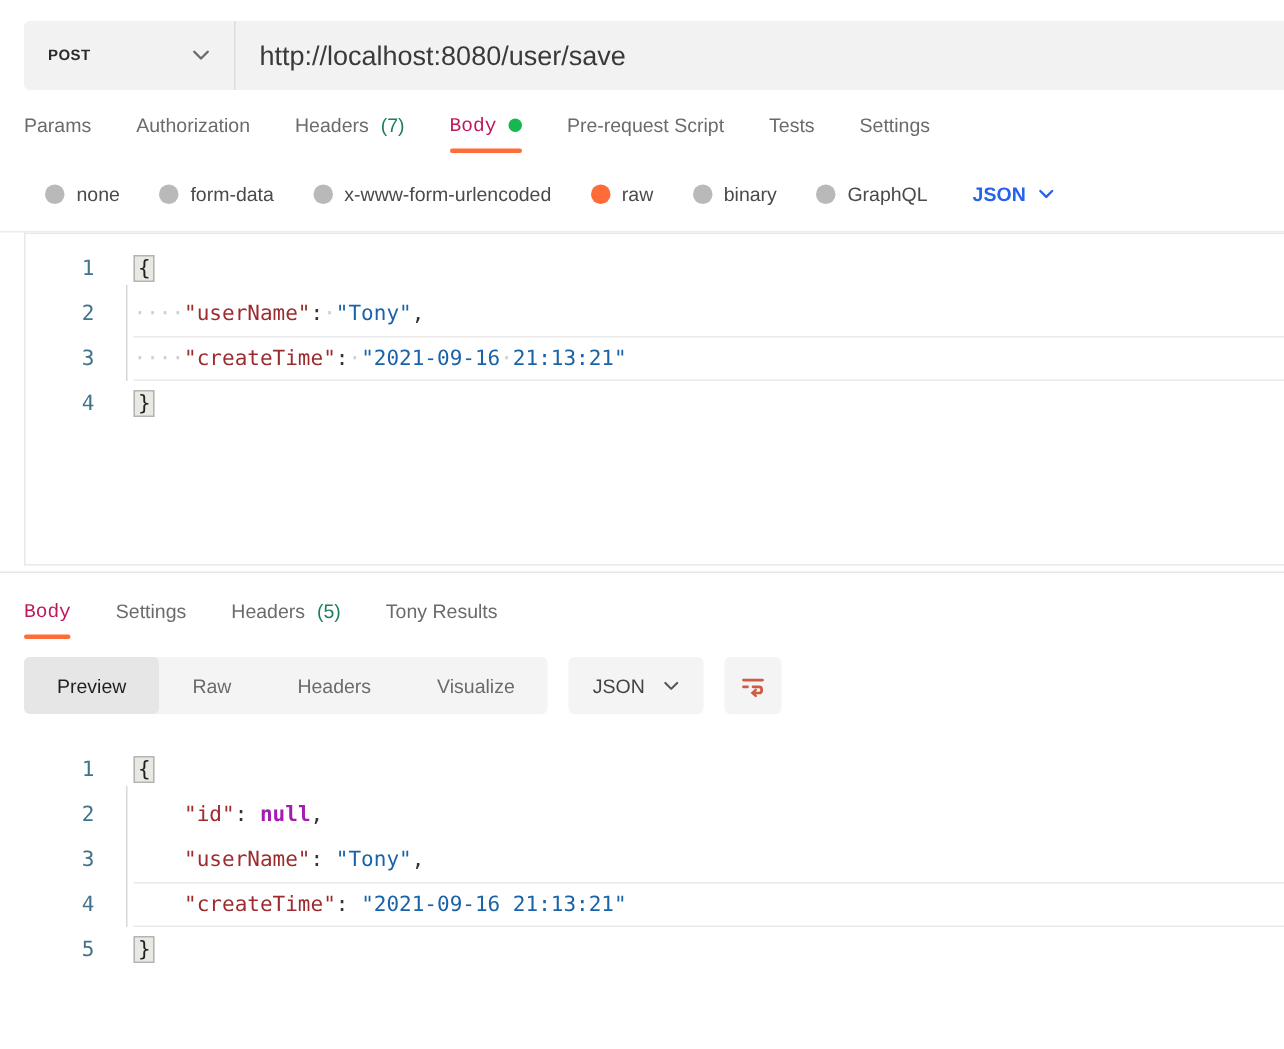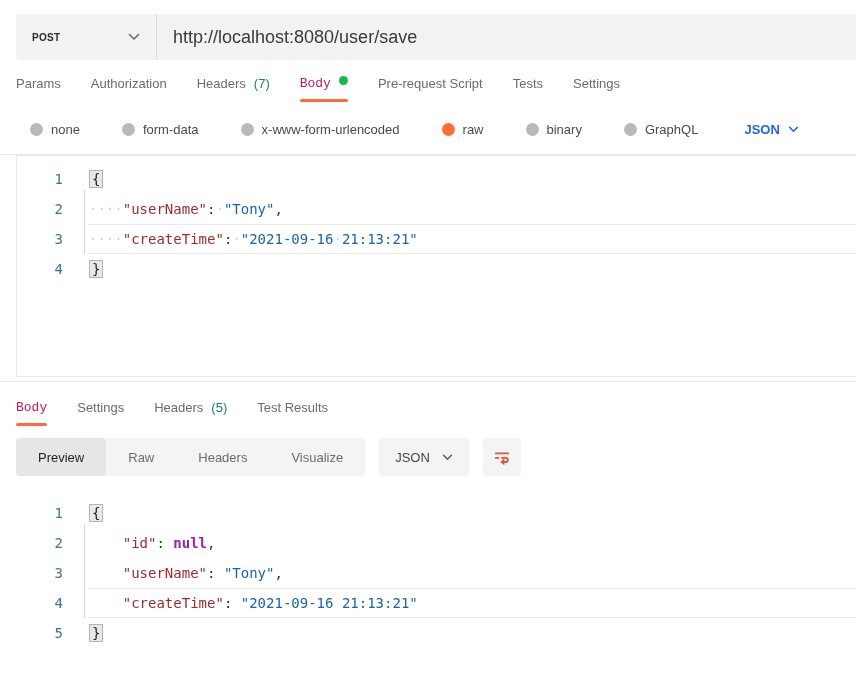--- a/index.html
+++ b/index.html
@@ -23,30 +23,30 @@
   .url-input {
     flex:1; border:none; background:transparent; outline:none;
     padding:0 16px; font-size:18px; color:#3a3a3a;
     font-family:"Liberation Sans", sans-serif;
   }
   
   .tabs { display:flex; gap:30px; margin-left:16px; font-size:13px; }
   .req-tabs { margin-top:12px; }
   .resp-tabs { margin-top:14px; }
   .tab { position:relative; padding:4px 0 11px 0; color:#6b6b6b; cursor:pointer;
-         display:flex; align-items:flex-start; gap:8px; }
+         display:flex; align-items:center; gap:8px; }
   .tab.active { color:#be185d;font-family:Liberation Mono, monospace; }
   .tab.active::after {
     content:""; position:absolute; left:0; right:0; bottom:0; height:3px;
     background:#ff6c37; border-radius:2px;
   }
   .tab .count { color:#1e7f60; }
   .dot { width:9px; height:9px; border-radius:50%; background:#17b84f; display:inline-block; }
   
-  .radio-row { display:flex; align-items:center; gap:42px; margin:10px 0 0 30px; height:34px; font-size:13px; color:#4a4a4a; }
+  .radio-row { display:flex; align-items:center; gap:26px; margin:10px 0 0 30px; height:34px; font-size:13px; color:#4a4a4a; }
   .mode { display:flex; align-items:center; gap:8px; cursor:pointer; }
   .radio { width:13px; height:13px; border-radius:50%; background:#b9b9b9; display:inline-block; }
   .mode.selected .radio { background:#ff6c37; }
   .raw-type { display:flex; align-items:center; gap:8px; margin-left:4px; cursor:pointer; }
   .raw-type .lbl { color:#2563eb; font-weight:700; font-size:13px; }
   
   .hline { height:1px; background:#ebebeb; margin-top:8px; }
   .pane-sep { height:1px; background:#e5e5e5; margin-top:4px; }
   
   .editor { position:relative; padding-top:8px; }
@@ -181,21 +181,21 @@
         <span>Body</span>
       </div>
     <div class="tab">
         <span>Settings</span>
       </div>
     <div class="tab">
         <span>Headers</span>
         <span class="count">(5)</span>
       </div>
     <div class="tab">
-        <span>Test Results</span>
+        <span>Tony Results</span>
       </div>
   </div>
 
   <div class="toolbar">
     <div class="seg">
       <div class="seg-item selected">
           <span>Preview</span>
         </div>
       <div class="seg-item">
           <span>Raw</span>

